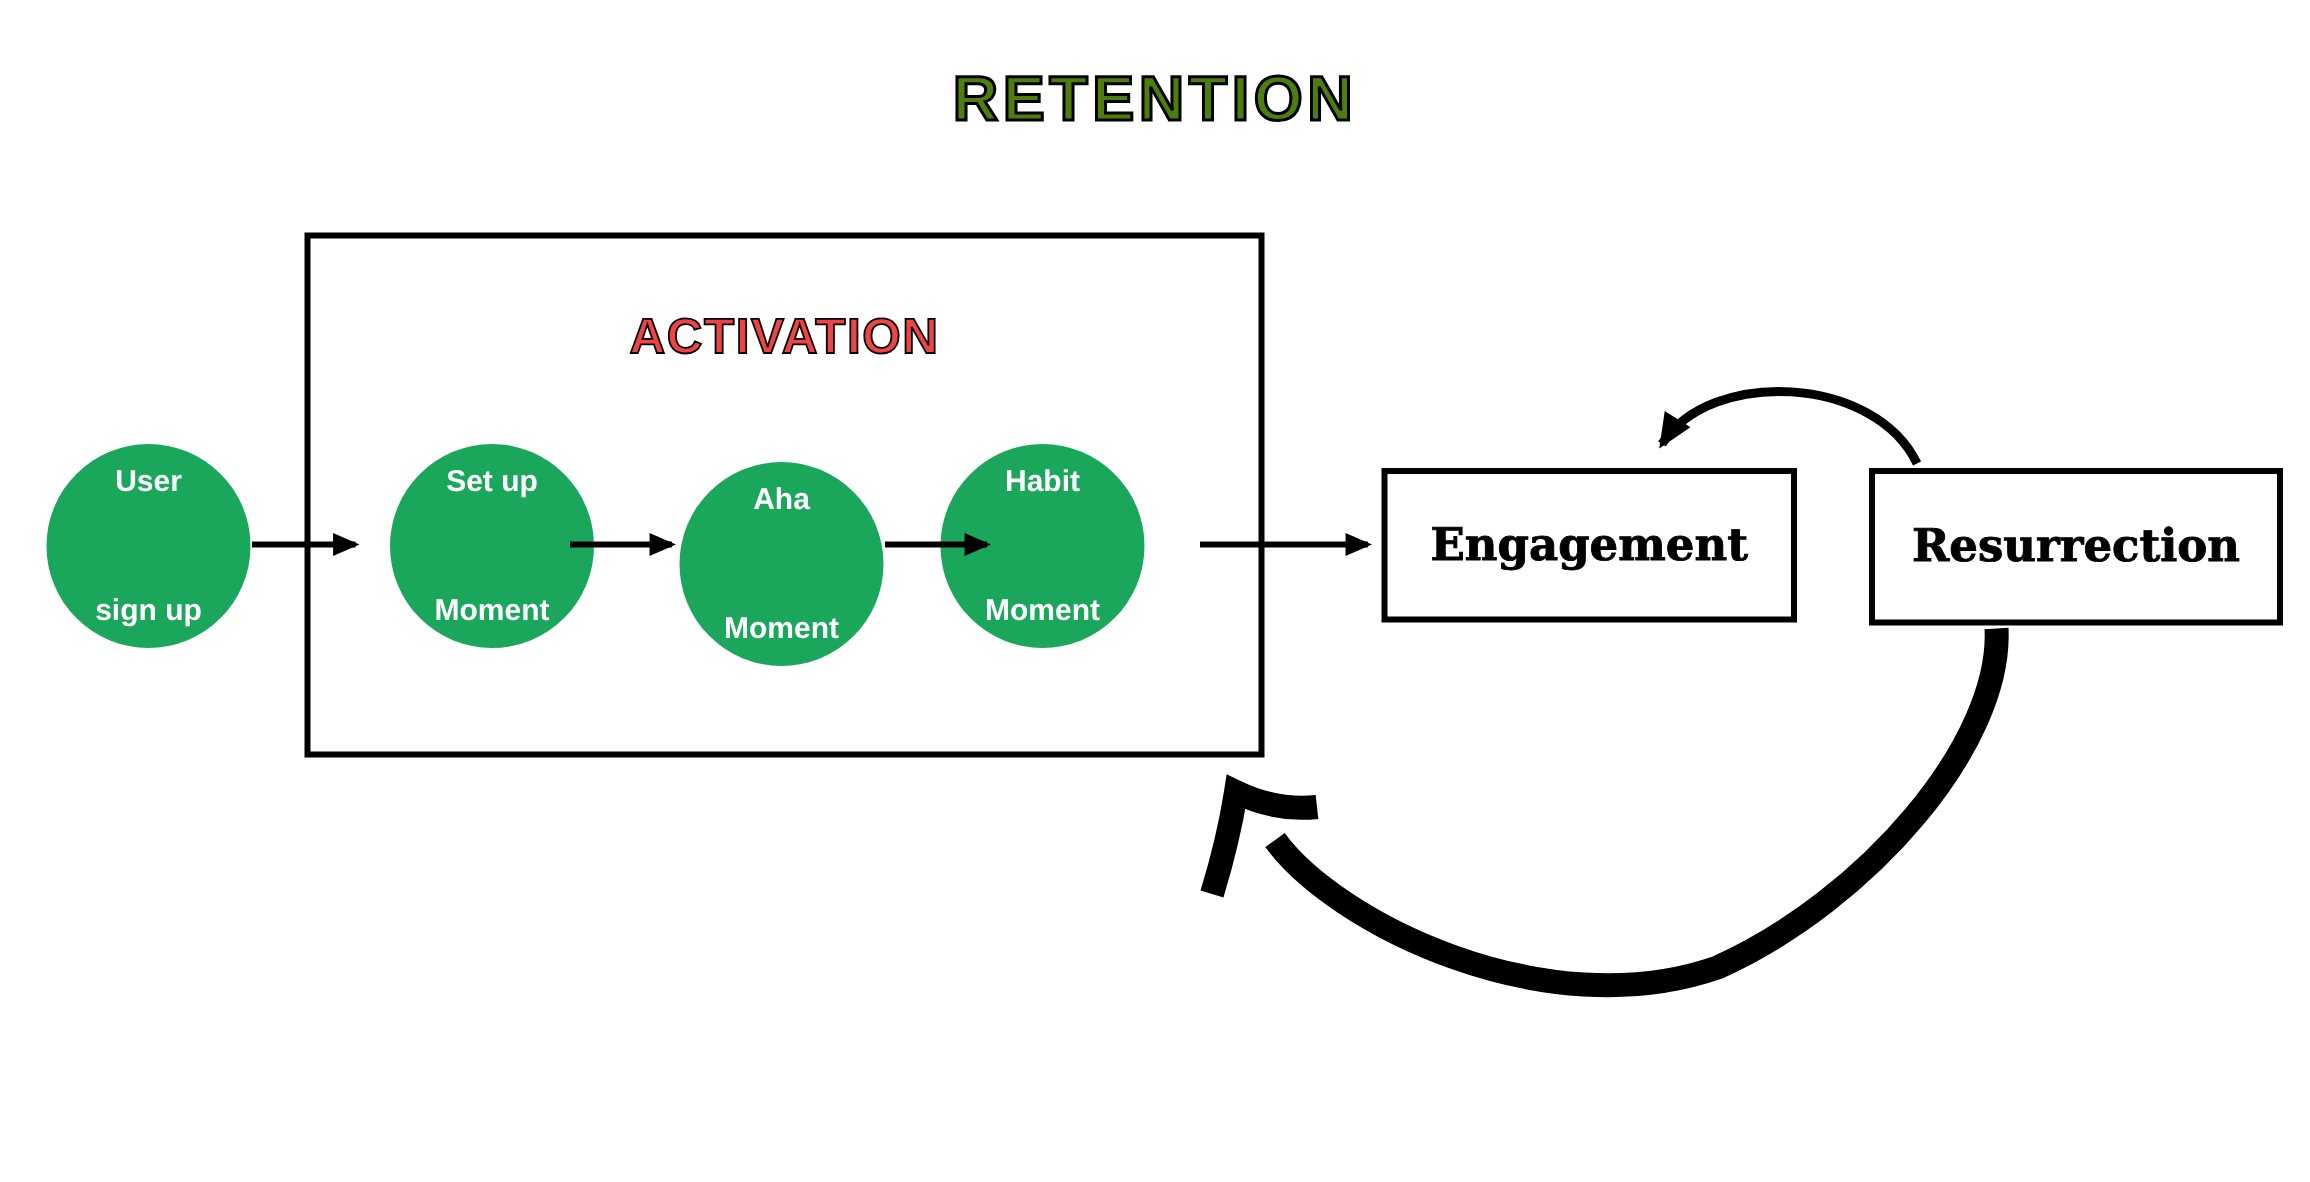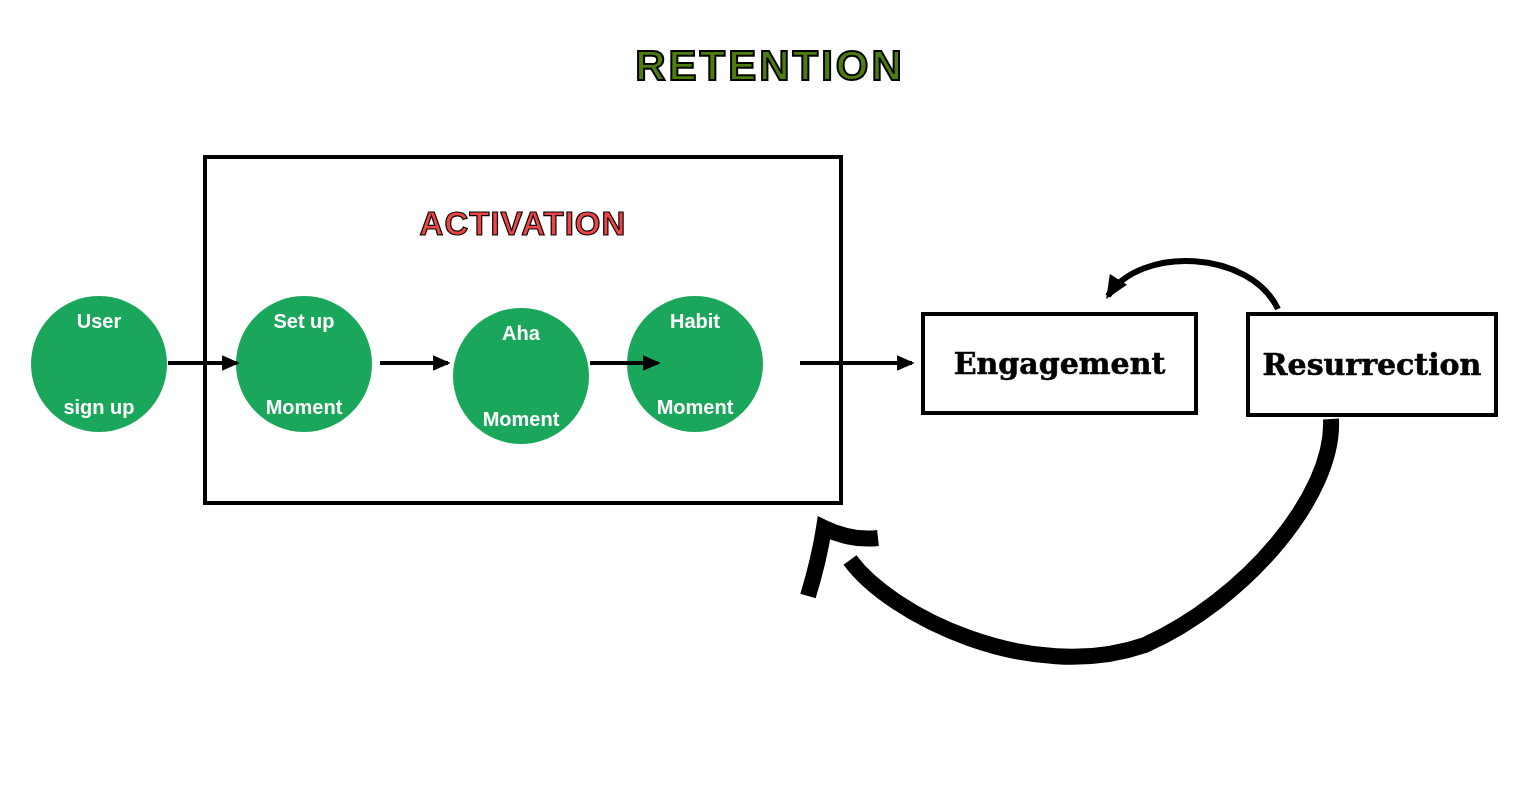--- a/index.html
+++ b/index.html
@@ -62,39 +62,39 @@
     justify-content: center;
     text-align: center;
     color: #ffffff;
     font-size: 20px;
     font-weight: 700;
     line-height: 38px;
     gap: 48px;
   }
   .stage-circle .line { display: block; }
   #circle-user-sign-up  { left: 31px;  top: 296px; }
-  #circle-set-up-moment { left: 236px; top: 296px; }
+  #circle-set-up-moment { left: 260px; top: 296px; }
   #circle-aha-moment    { left: 453px; top: 308px; }
   #circle-habit-moment  { left: 627px; top: 296px; }
   .state-box {
     position: absolute;
     border: 4px solid #000000;
     box-sizing: border-box;
     display: flex;
     align-items: center;
     justify-content: center;
     background: #ffffff;
     font-family: "DejaVu Serif", serif;
     font-size: 30px;
     font-weight: 700;
     color: #000000;
     -webkit-text-stroke: 0.6px #000000;
   }
   #box-engagement   { left: 921px;  top: 312px; width: 277px; height: 103px; }
-  #box-resurrection { left: 1246px; top: 312px; width: 252px; height: 105px; }
+  #box-resurrection { left: 1246px; top: 312px; width: 276px; height: 105px; }
   .arrow-layer {
     position: absolute;
     left: 0;
     top: 0;
     width: 1540px;
     height: 788px;
     pointer-events: none;
   }
 </style>
 </head>

